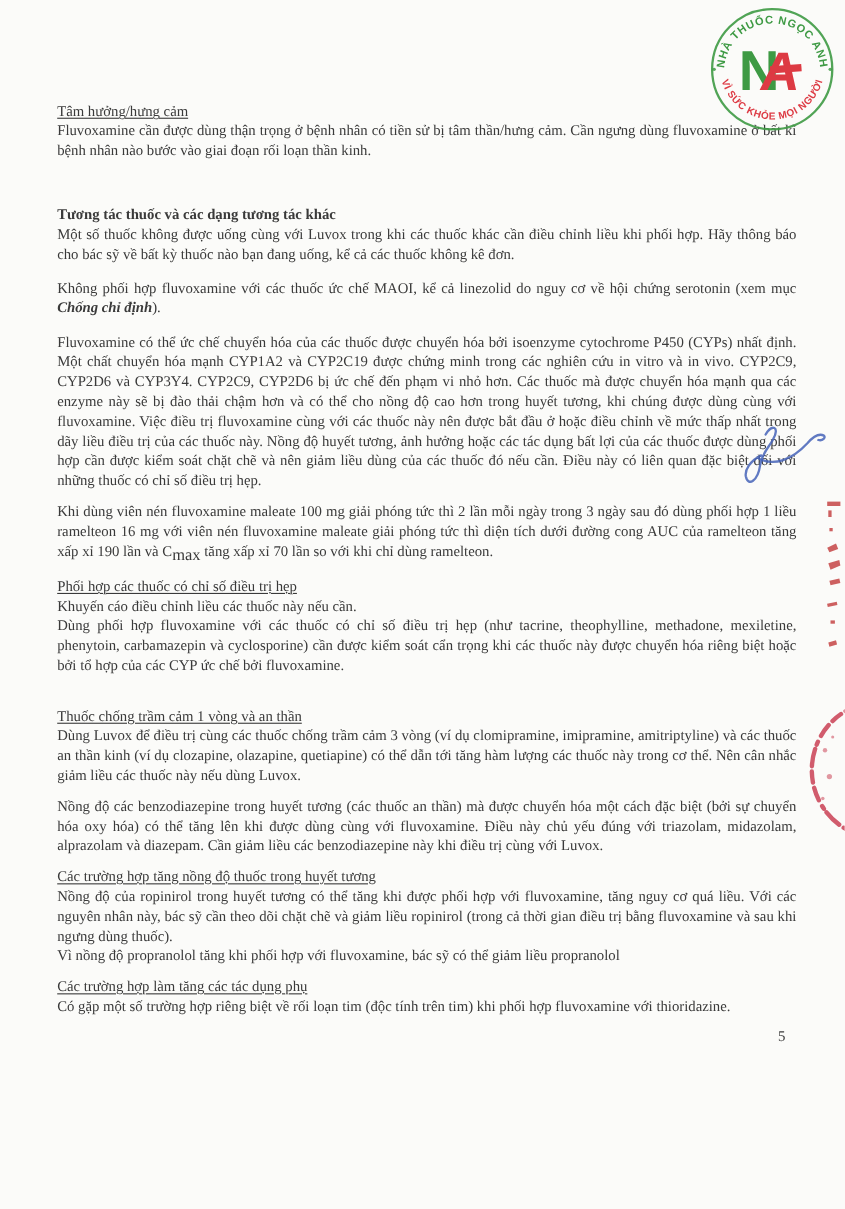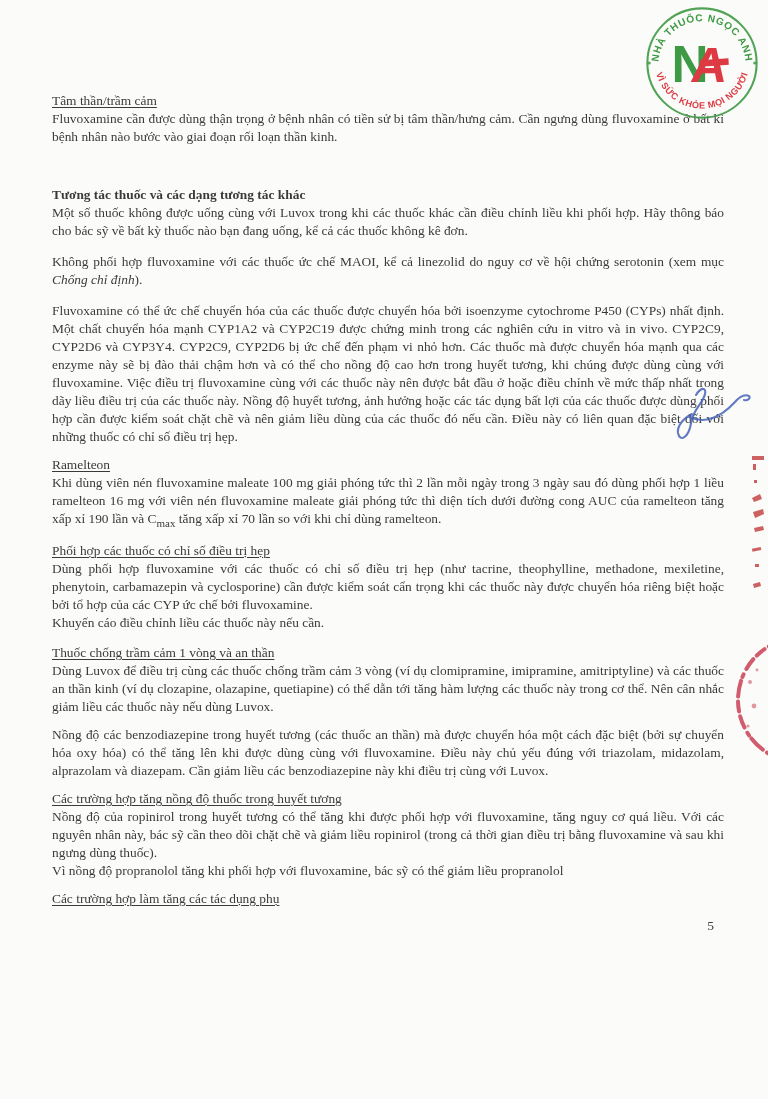--- a/index.html
+++ b/index.html
@@ -28,22 +28,22 @@
     text-underline-offset: 2px;
     text-decoration-thickness: 1px;
   }
   .h.bold { font-weight: bold; margin-top: 40px; }
   .sec p {
     font-size: 13.4px;
     line-height: 18px;
     text-align: justify;
     color: #3a3a3a;
   }
-  .sec p sub { font-size: 11px; }
-  .em-bi { font-weight: normal; font-style: italic; }
+  .sec p sub { font-size: 15px; }
+  .em-bi { font-weight: bold; font-style: italic; }
   .page-number {
     text-align: right;
     font-size: 13.5px;
     padding-right: 10px;
     margin-top: 4px;
     color: #3a3a3a;
   }
   
   .stamp {
     position: absolute;
@@ -76,65 +76,65 @@
     width: 38px;
     height: 158px;
   }
 </style>
 </head>
 <body>
 
 <div class="page">
 
   <section class="sec">
-    <h3 class="h underline">Tâm thần/trầm cảm</h3>
+    <h3 class="h underline">Tâm hưởng/hưng cảm</h3>
     <p>Fluvoxamine cần được dùng thận trọng ở bệnh nhân có tiền sử bị tâm thần/hưng cảm. Cần ngưng dùng fluvoxamine ở bất kì bệnh nhân nào bước vào giai đoạn rối loạn thần kinh.</p>
   </section>
 
   <section class="sec" style="margin-bottom:13px">
     <h3 class="h bold">Tương tác thuốc và các dạng tương tác khác</h3>
     <p>Một số thuốc không được uống cùng với Luvox trong khi các thuốc khác cần điều chỉnh liều khi phối hợp. Hãy thông báo cho bác sỹ về bất kỳ thuốc nào bạn đang uống, kể cả các thuốc không kê đơn.</p>
   </section>
 
   <section class="sec" style="margin-bottom:13px">
     <p><span>Không phối hợp fluvoxamine với các thuốc ức chế MAOI, kể cả linezolid do nguy cơ về hội chứng serotonin (xem mục </span><span class="em-bi">Chống chỉ định</span><span>).</span></p>
   </section>
 
   <section class="sec">
     <p>Fluvoxamine có thể ức chế chuyển hóa của các thuốc được chuyển hóa bởi isoenzyme cytochrome P450 (CYPs) nhất định. Một chất chuyển hóa mạnh CYP1A2 và CYP2C19 được chứng minh trong các nghiên cứu in vitro và in vivo. CYP2C9, CYP2D6 và CYP3Y4. CYP2C9, CYP2D6 bị ức chế đến phạm vi nhỏ hơn. Các thuốc mà được chuyển hóa mạnh qua các enzyme này sẽ bị đào thải chậm hơn và có thể cho nồng độ cao hơn trong huyết tương, khi chúng được dùng cùng với fluvoxamine. Việc điều trị fluvoxamine cùng với các thuốc này nên được bắt đầu ở hoặc điều chỉnh về mức thấp nhất trong dãy liều điều trị của các thuốc này. Nồng độ huyết tương, ảnh hưởng hoặc các tác dụng bất lợi của các thuốc được dùng phối hợp cần được kiểm soát chặt chẽ và nên giảm liều dùng của các thuốc đó nếu cần. Điều này có liên quan đặc biệt đối với những thuốc có chỉ số điều trị hẹp.</p>
   </section>
 
   <section class="sec">
-    <h3 class="h underline">Ramelteon</h3>
     <p><span>Khi dùng viên nén fluvoxamine maleate 100 mg giải phóng tức thì 2 lần mỗi ngày trong 3 ngày sau đó dùng phối hợp 1 liều ramelteon 16 mg với viên nén fluvoxamine maleate giải phóng tức thì diện tích dưới đường cong AUC của ramelteon tăng xấp xỉ 190 lần và C</span><sub>max</sub><span> tăng xấp xỉ 70 lần so với khi chỉ dùng ramelteon.</span></p>
   </section>
 
-  <section class="sec" style="margin-bottom:12px">
+  <section class="sec" style="margin-bottom:28px">
     <h3 class="h underline">Phối hợp các thuốc có chỉ số điều trị hẹp</h3>
+    <p>Khuyến cáo điều chỉnh liều các thuốc này nếu cần.</p>
     <p>Dùng phối hợp fluvoxamine với các thuốc có chỉ số điều trị hẹp (như tacrine, theophylline, methadone, mexiletine, phenytoin, carbamazepin và cyclosporine) cần được kiểm soát cẩn trọng khi các thuốc này được chuyển hóa riêng biệt hoặc bởi tổ hợp của các CYP ức chế bởi fluvoxamine.</p>
-    <p>Khuyến cáo điều chỉnh liều các thuốc này nếu cần.</p>
   </section>
 
   <section class="sec">
     <h3 class="h underline">Thuốc chống trầm cảm 1 vòng và an thần</h3>
     <p>Dùng Luvox để điều trị cùng các thuốc chống trầm cảm 3 vòng (ví dụ clomipramine, imipramine, amitriptyline) và các thuốc an thần kinh (ví dụ clozapine, olazapine, quetiapine) có thể dẫn tới tăng hàm lượng các thuốc này trong cơ thể. Nên cân nhắc giảm liều các thuốc này nếu dùng Luvox.</p>
   </section>
 
   <section class="sec">
     <p>Nồng độ các benzodiazepine trong huyết tương (các thuốc an thần) mà được chuyển hóa một cách đặc biệt (bởi sự chuyển hóa oxy hóa) có thể tăng lên khi được dùng cùng với fluvoxamine. Điều này chủ yếu đúng với triazolam, midazolam, alprazolam và diazepam. Cần giảm liều các benzodiazepine này khi điều trị cùng với Luvox.</p>
   </section>
 
   <section class="sec">
     <h3 class="h underline">Các trường hợp tăng nồng độ thuốc trong huyết tương</h3>
     <p>Nồng độ của ropinirol trong huyết tương có thể tăng khi được phối hợp với fluvoxamine, tăng nguy cơ quá liều. Với các nguyên nhân này, bác sỹ cần theo dõi chặt chẽ và giảm liều ropinirol (trong cả thời gian điều trị bằng fluvoxamine và sau khi ngưng dùng thuốc).</p>
     <p>Vì nồng độ propranolol tăng khi phối hợp với fluvoxamine, bác sỹ có thể giảm liều propranolol</p>
   </section>
 
   <section class="sec">
     <h3 class="h underline">Các trường hợp làm tăng các tác dụng phụ</h3>
+    <p>Có gặp một số trường hợp riêng biệt về rối loạn tim (độc tính trên tim) khi phối hợp fluvoxamine với thioridazine.</p>
   </section>
 
   <div class="page-number">5</div>
 
 </div>
 
 <svg class="stamp" viewBox="0 0 120 120" aria-hidden="true">
   <defs>
     <path id="arcTop" d="M 14 62 A 46 46 0 0 1 106 62"></path>
     <path id="arcBottom" d="M 10 58 A 50 50 0 0 0 110 58"></path>

